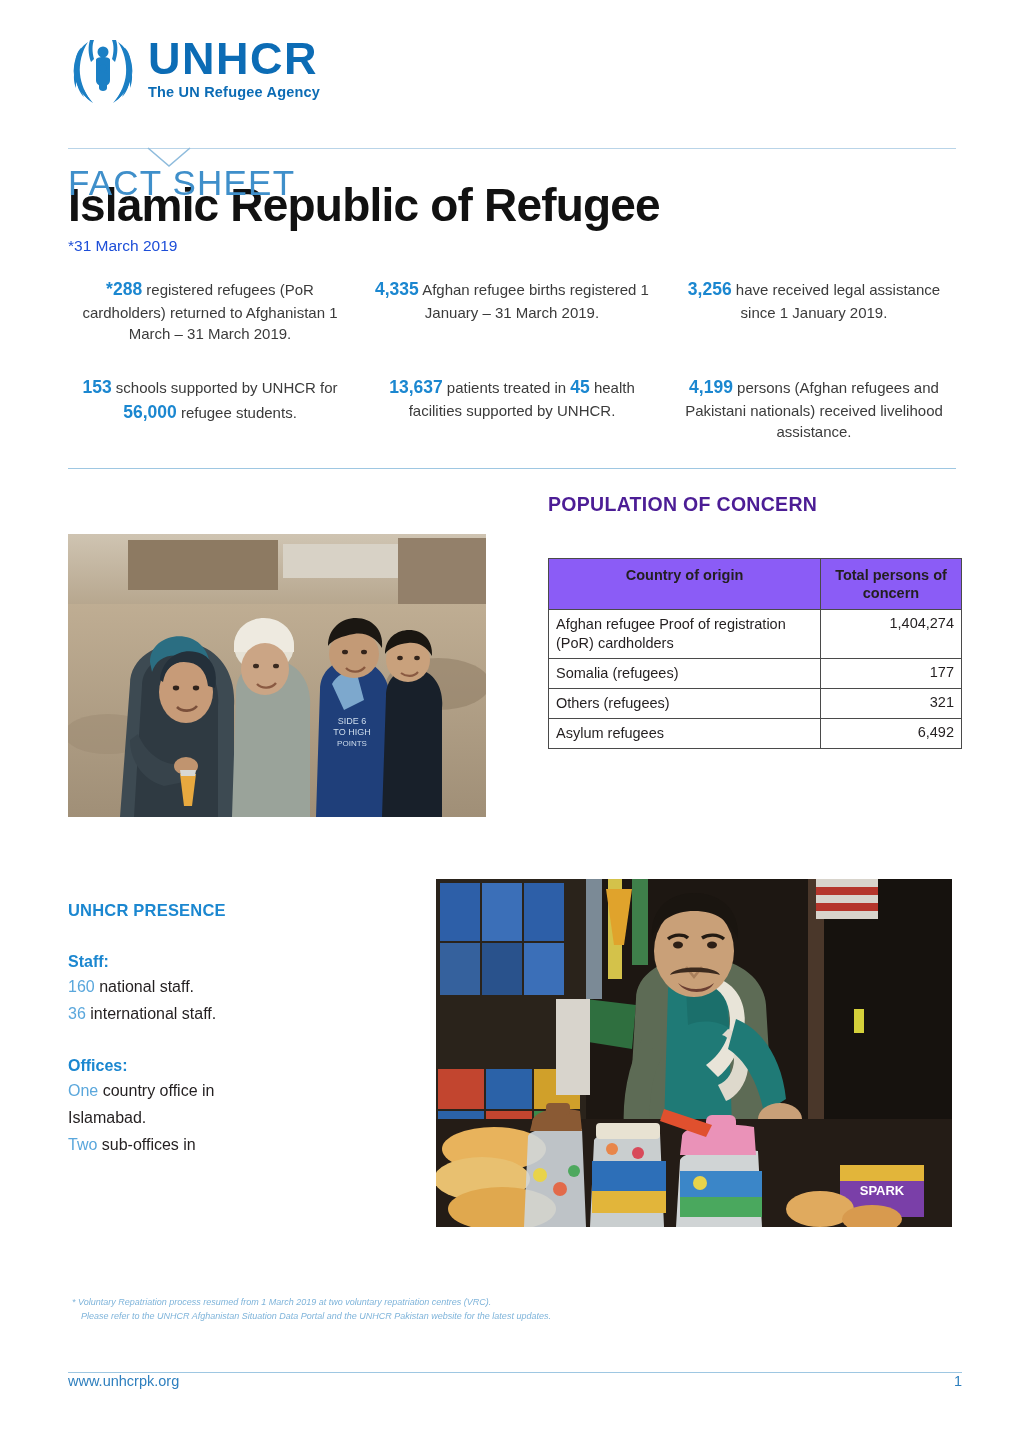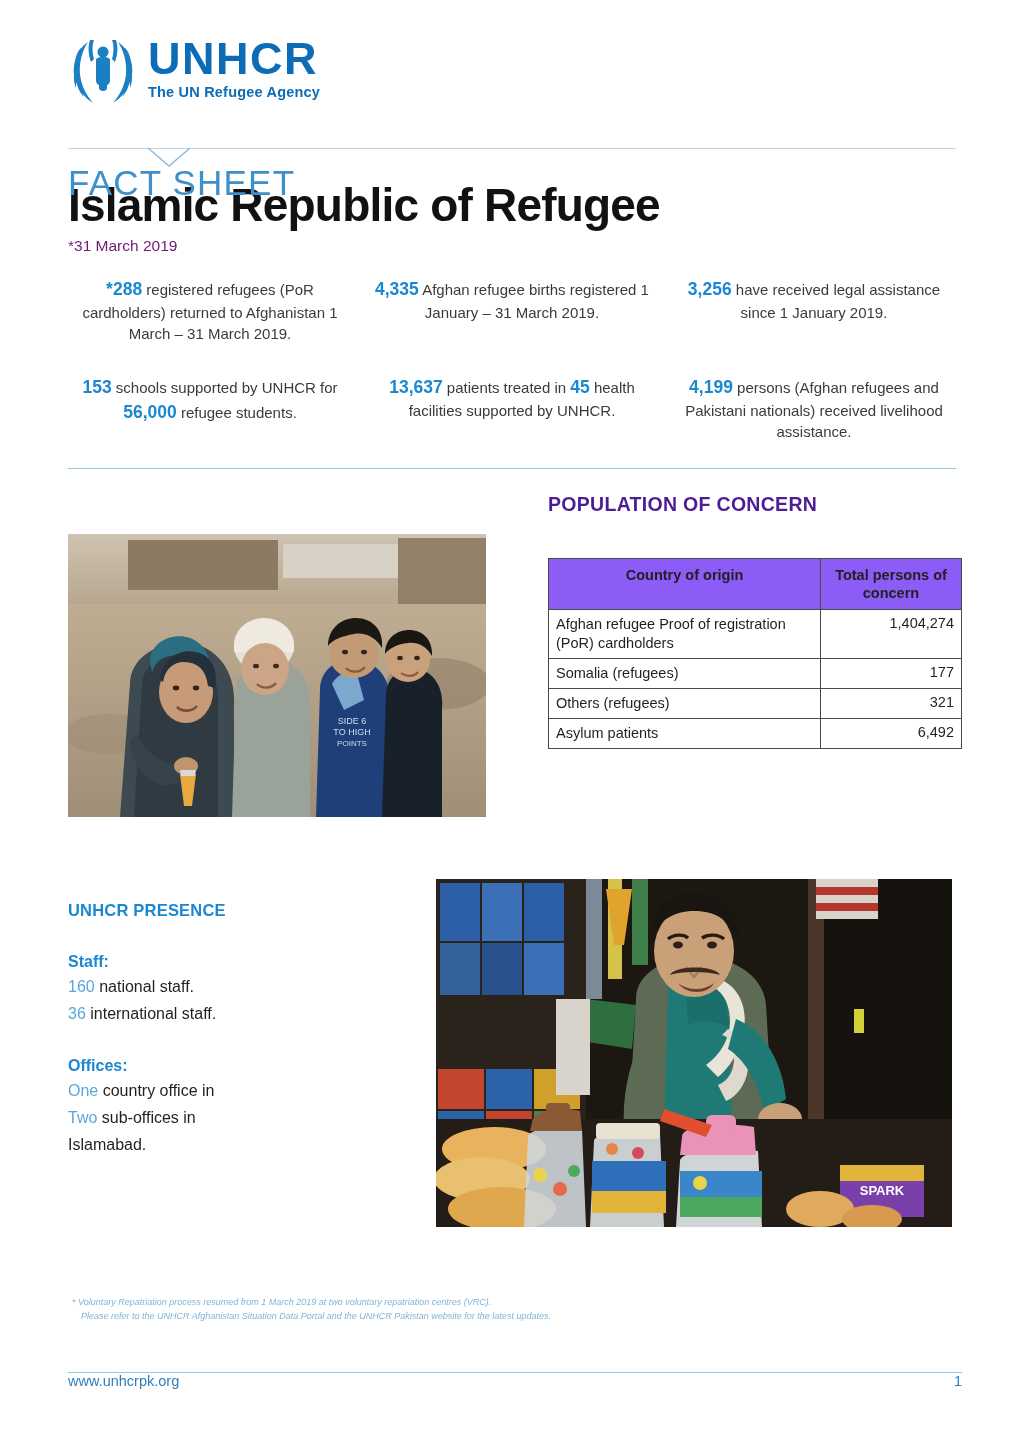--- a/index.html
+++ b/index.html
@@ -63,21 +63,21 @@
   
   .title-area { padding: 10px 68px 0 68px; }
   h1.title {
     font-size: 46px;
     font-weight: bold;
     letter-spacing: -0.8px;
     margin: 0;
     line-height: 1.05;
     color: #111111;
   }
-  .subdate { font-size: 15.5px; margin-top: 8px; color: #701a75; }
+  .subdate { font-size: 15.5px; margin-top: 8px; color: #1d4ed8; }
 
   
   .stats {
     padding: 22px 62px 0 62px;
     display: grid;
     grid-template-columns: 1fr 1fr 1fr;
     row-gap: 30px;
     column-gap: 6px;
   }
   .stat {
@@ -342,43 +342,43 @@
             </tr>
             <tr>
               <td class="label">Somalia (refugees)</td>
               <td class="num">177</td>
             </tr>
             <tr>
               <td class="label">Others (refugees)</td>
               <td class="num">321</td>
             </tr>
             <tr>
-              <td class="label">Asylum patients</td>
+              <td class="label">Asylum refugees</td>
               <td class="num">6,492</td>
             </tr>
           </tbody>
       </table>
     </div>
   </div>
 
   <div class="bottom">
     <div class="bottom-left">
       <div class="presence-head">UNHCR PRESENCE</div>
 
       <div class="sub-label">Staff:</div>
       <div id="staff-lines">
           <div class="pline"><span class="bluenum">160</span><span> national staff.</span></div>
           <div class="pline"><span class="bluenum">36</span><span> international staff.</span></div>
         </div>
 
       <div class="sub-label">Offices:</div>
       <div id="office-lines">
           <div class="pline"><span class="bluenum">One</span><span> country office in</span></div>
+          <div class="pline"><span>Islamabad.</span></div>
           <div class="pline"><span class="bluenum">Two</span><span> sub-offices in</span></div>
-          <div class="pline"><span>Islamabad.</span></div>
         </div>
     </div>
 
     <div class="bottom-right">
       <div class="photo2">
         <svg width="516" height="348" viewBox="0 0 516 348">
           <rect width="516" height="348" fill="#1d1712"></rect>
 
           <rect x="0" y="0" width="150" height="250" fill="#2a231b"></rect>
           <g>

